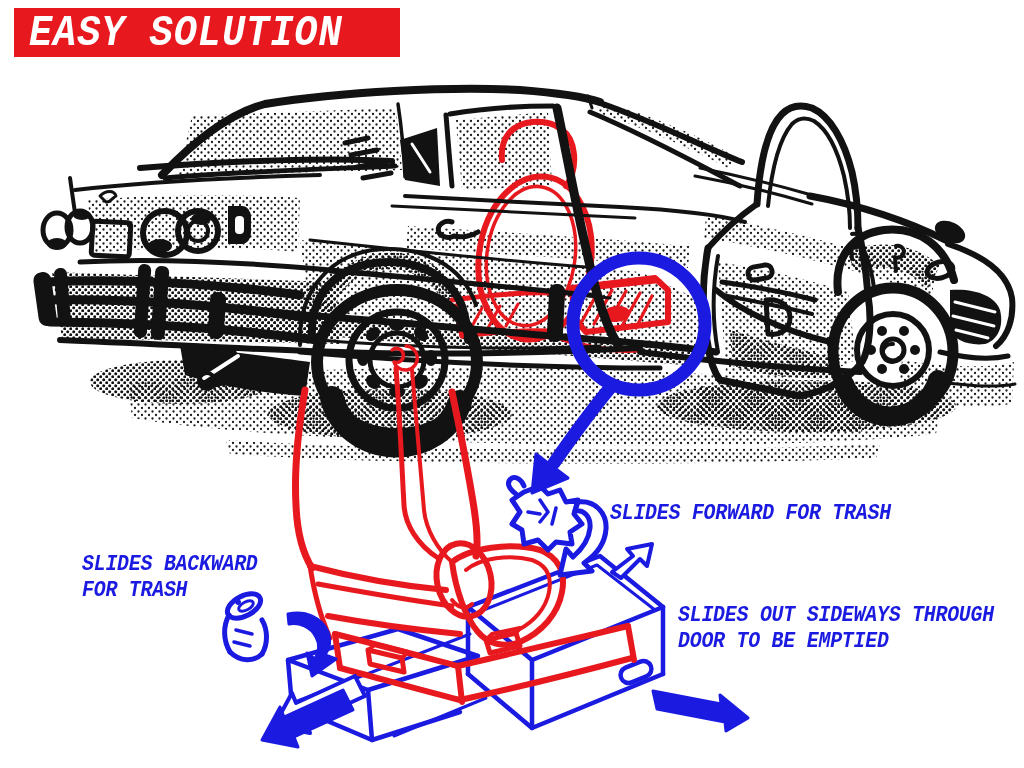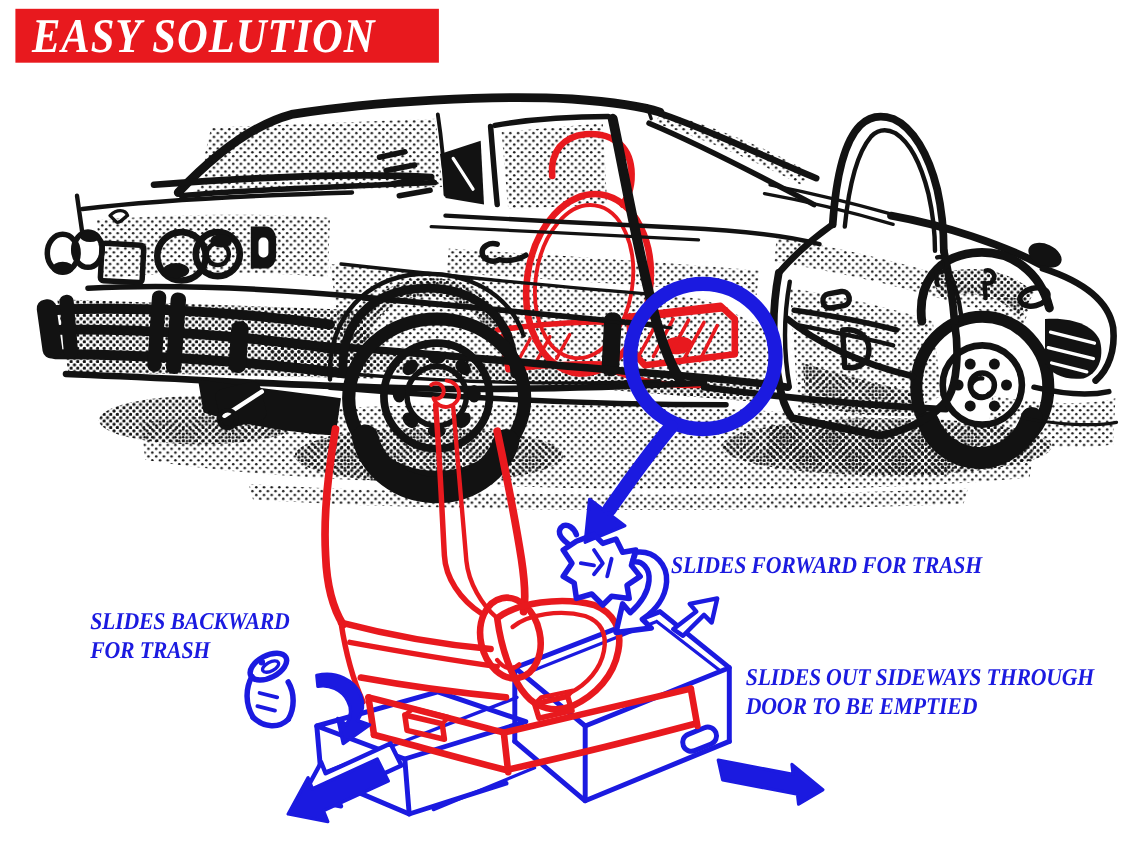--- a/index.html
+++ b/index.html
@@ -1,17 +1,17 @@
 <!DOCTYPE html>
 <html><head>
 <meta charset="utf-8">
 <style>
   html,body{margin:0;padding:0;background:#fff;}
   .stage{position:relative;width:1024px;height:768px;background:var(--bg,#fff);overflow:hidden;
-         font-family:Liberation Serif, serif;}
+         font-family:Liberation Mono, monospace;}
   .banner{position:absolute;left:14px;top:8px;height:49px;background:var(--red);
           display:flex;align-items:center;padding:0 15px;}
   .banner span{display:inline-block;color:#fff;font-weight:700;font-style:italic;
                font-size:44px;letter-spacing:1px;transform:scaleX(.88);transform-origin:left center;
                white-space:nowrap;}
   .note{position:absolute;color:var(--blue);font-weight:700;font-style:italic;
         font-size:22px;line-height:26px;white-space:nowrap;transform:scaleX(.9);
         transform-origin:left top;letter-spacing:-.2px;}
   .note span{display:block;}
   #note-forward{left:610px;top:501px;}

